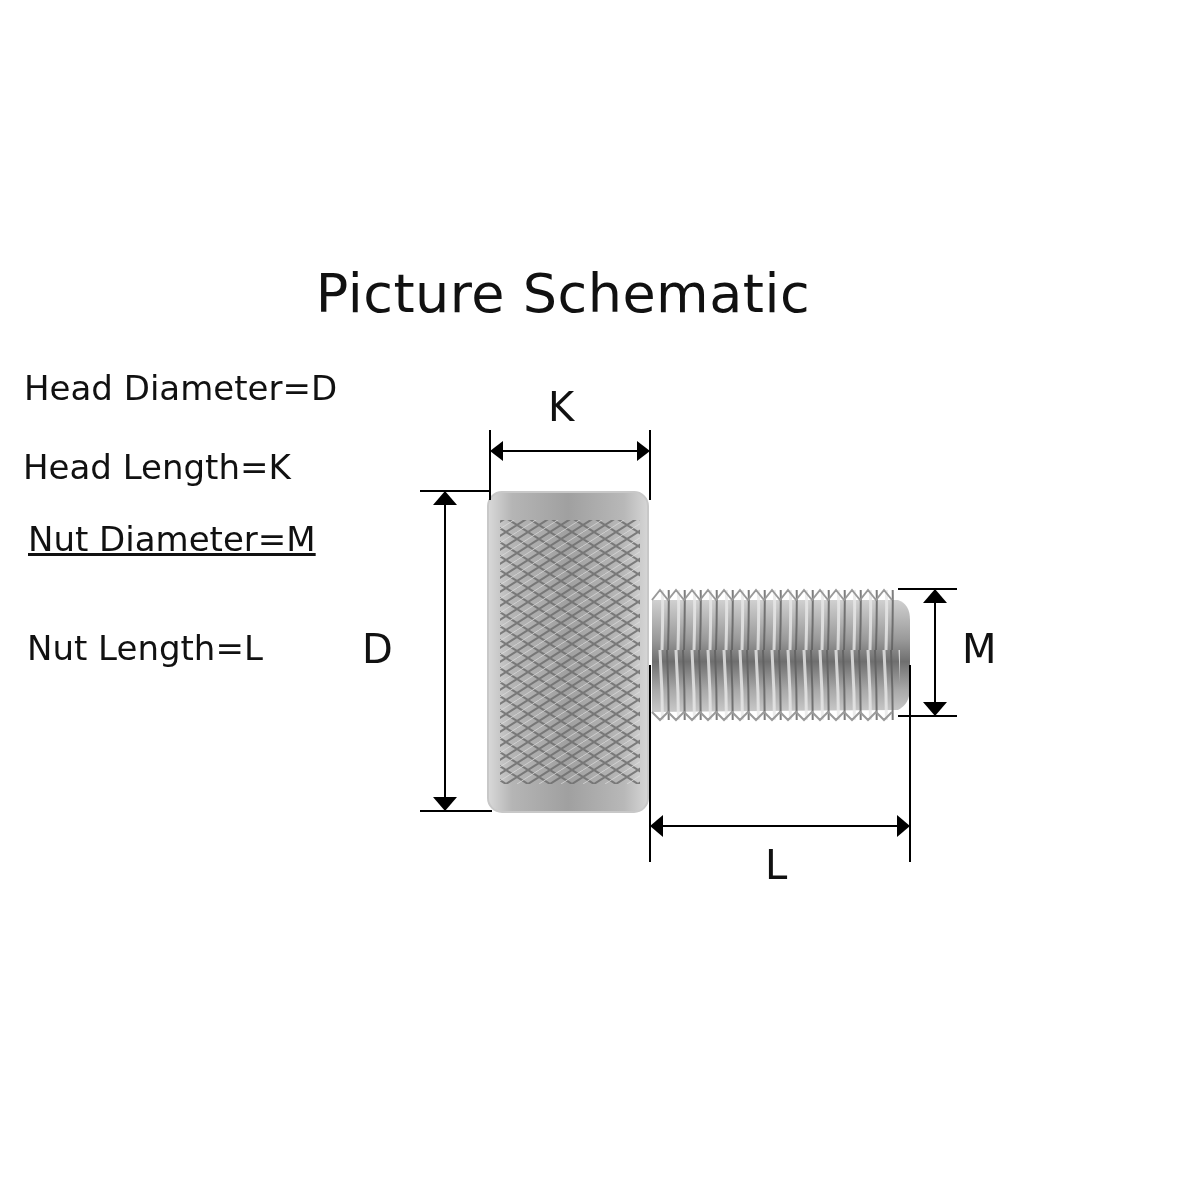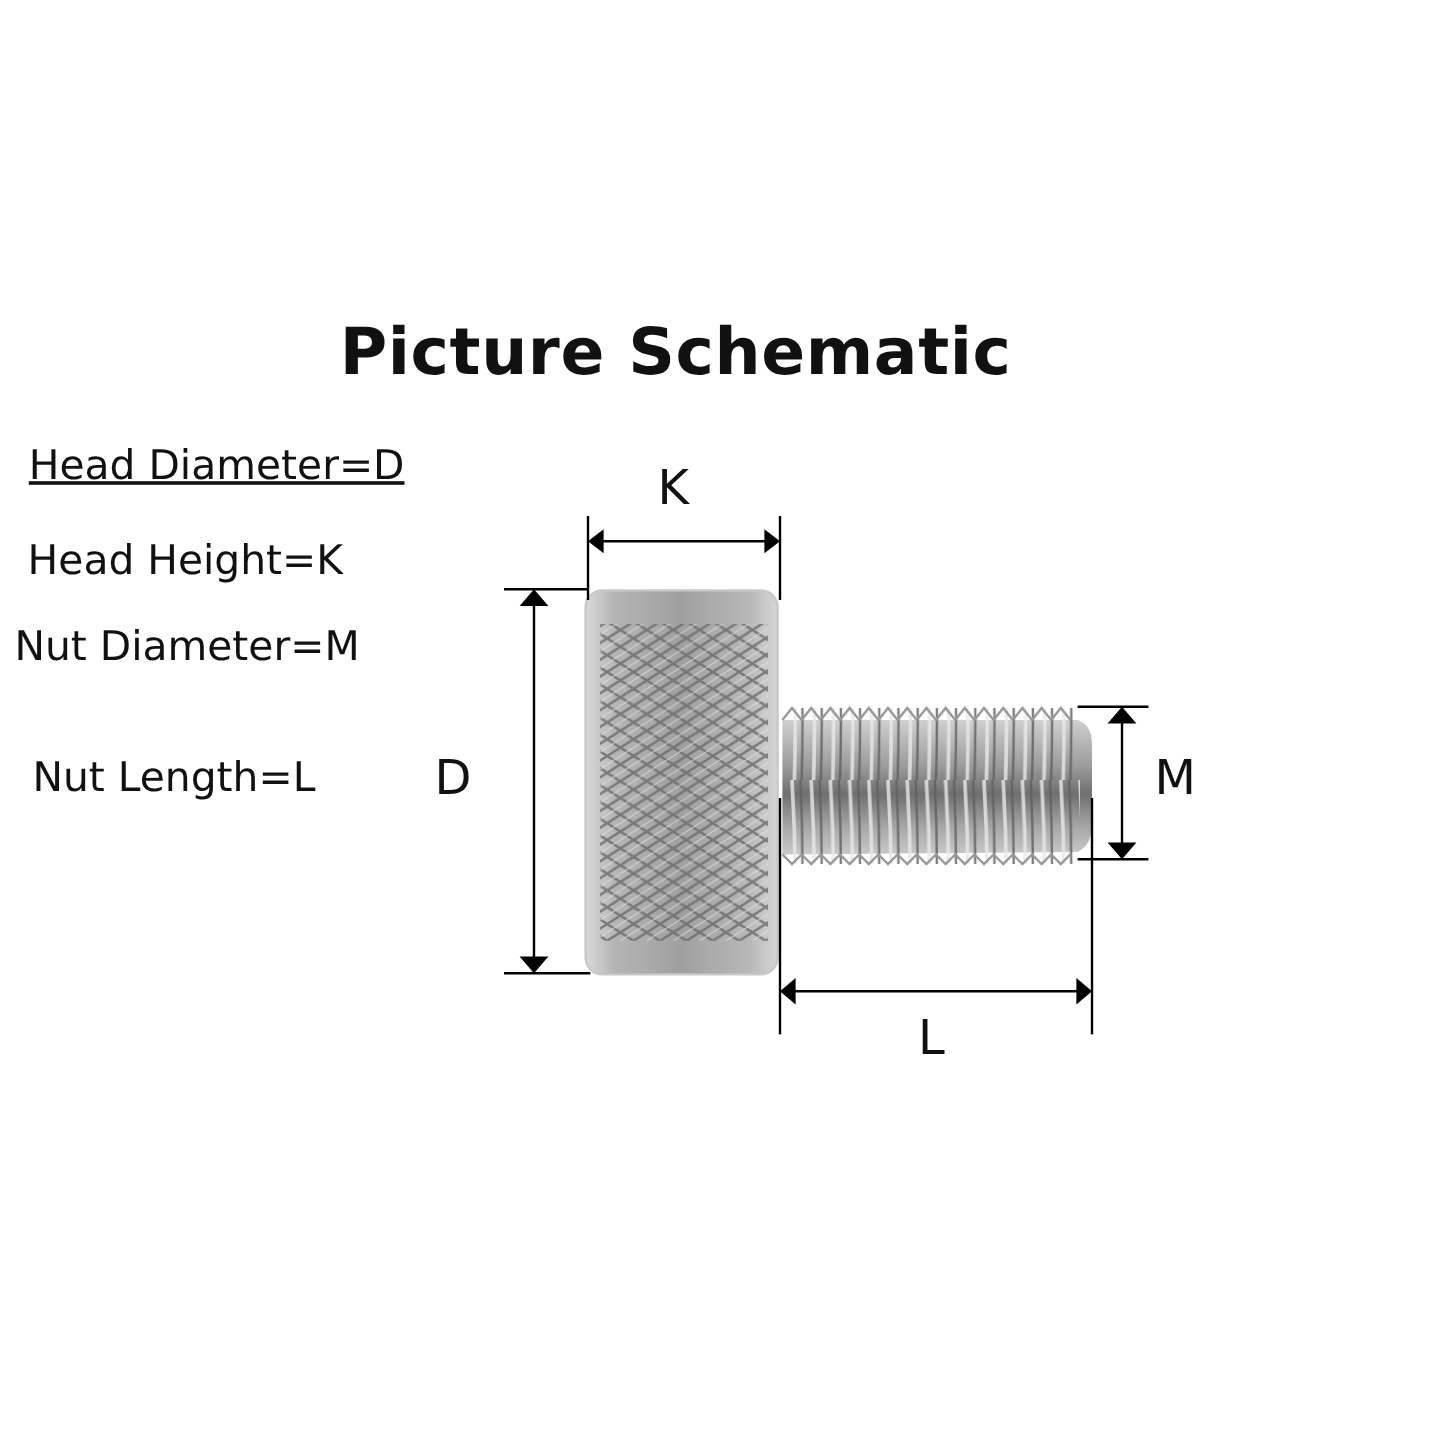--- a/index.html
+++ b/index.html
@@ -1,29 +1,29 @@
 <!DOCTYPE html>
 <html><head>
 <meta charset="utf-8">
 <style>
   html, body { margin:0; padding:0; background:#ffffff; }
   body { width:1200px; height:1200px; position:relative; overflow:hidden; font-family:"DejaVu Sans", sans-serif; color:#111; }
-  .title { position:absolute; left:0; width:1126px; top:262px; text-align:center; font-size:54px; font-weight:700; letter-spacing:0.5px; }
+  .title { position:absolute; left:0; width:1126px; top:262px; text-align:center; font-size:54px; font-weight:400; letter-spacing:0.5px; }
   .legend-line { position:absolute; font-size:34px; white-space:nowrap; }
   .dim-label { position:absolute; font-size:40px; }
   svg.diagram { position:absolute; left:0; top:0; }
 </style>
 </head>
 <body>
 
 <div class="title">Picture Schematic</div>
 
-<div class="legend-line" style="left:24px; top:368px;text-decoration:underline;">Head Diameter=D</div>
-<div class="legend-line" style="left:23px; top:447px;">Head Height=K</div>
-<div class="legend-line" style="left:12px; top:519px;">Nut Diameter=M</div>
+<div class="legend-line" style="left:24px; top:368px;">Head Diameter=D</div>
+<div class="legend-line" style="left:23px; top:447px;">Head Length=K</div>
+<div class="legend-line" style="left:28px; top:519px;text-decoration:underline;">Nut Diameter=M</div>
 <div class="legend-line" style="left:27px; top:628px;">Nut Length=L</div>
 
 <div class="dim-label" style="left:548px; top:384px;">K</div>
 <div class="dim-label" style="left:362px; top:626px;">D</div>
 <div class="dim-label" style="left:962px; top:626px;">M</div>
 <div class="dim-label" style="left:765px; top:842px;">L</div>
 
 <svg class="diagram" width="1200" height="1200" viewBox="0 0 1200 1200">
   <defs>
     <linearGradient id="headGrad" x1="0" y1="0" x2="1" y2="0">

